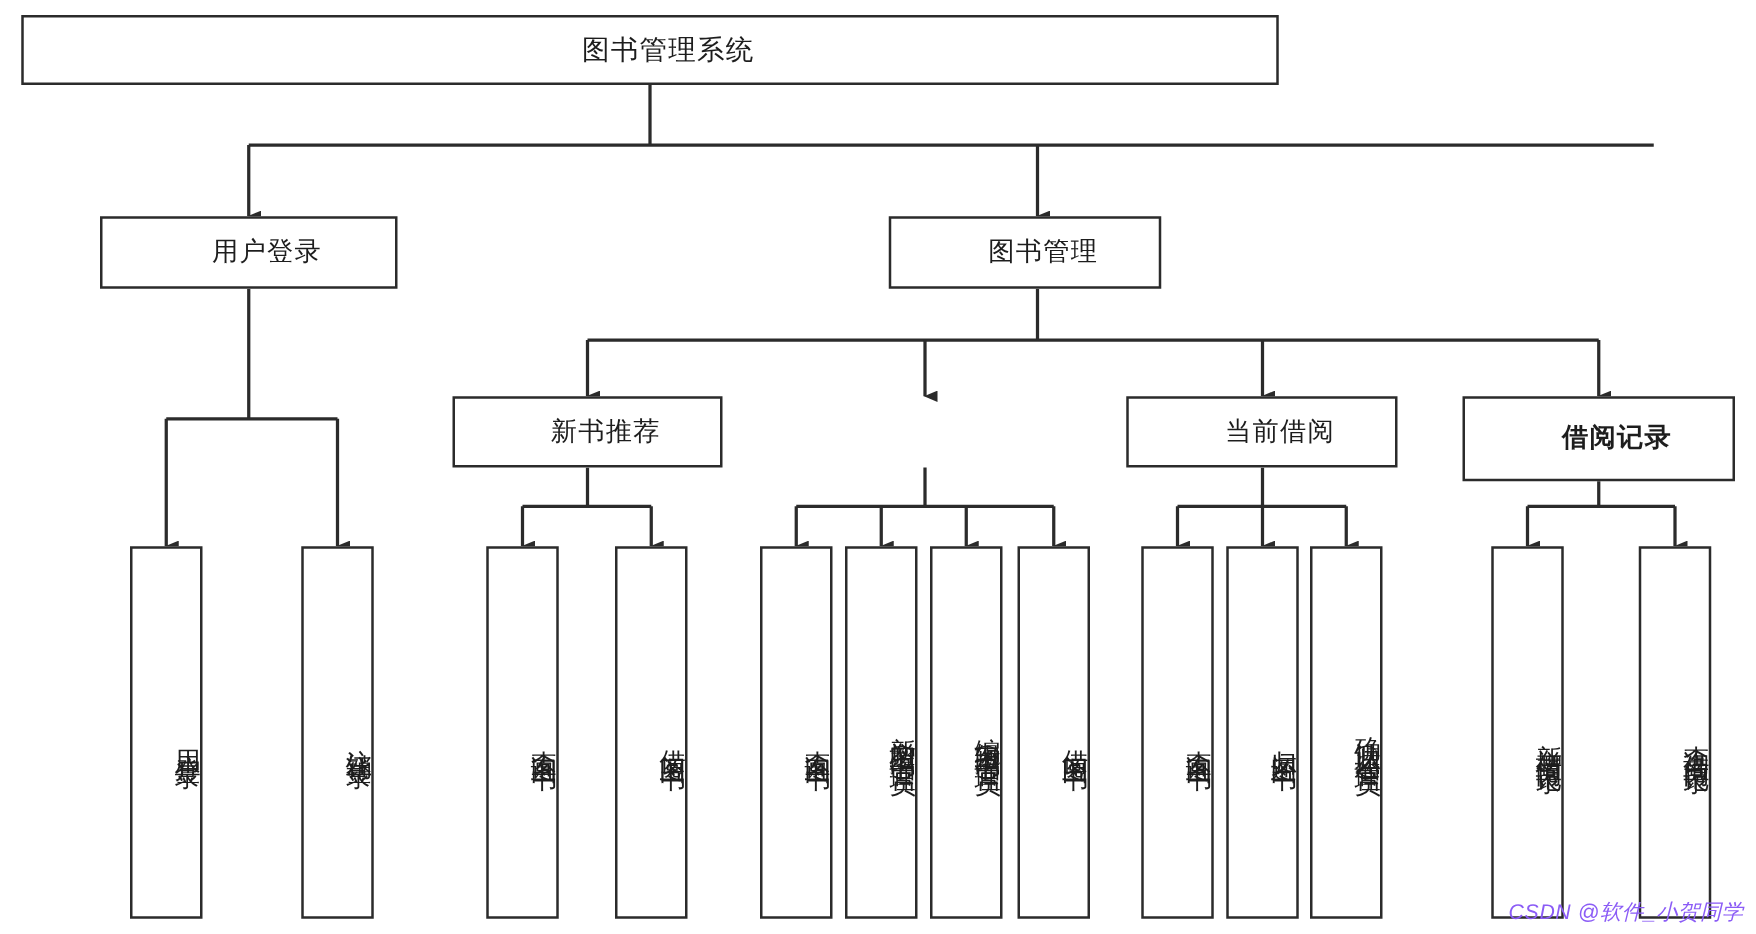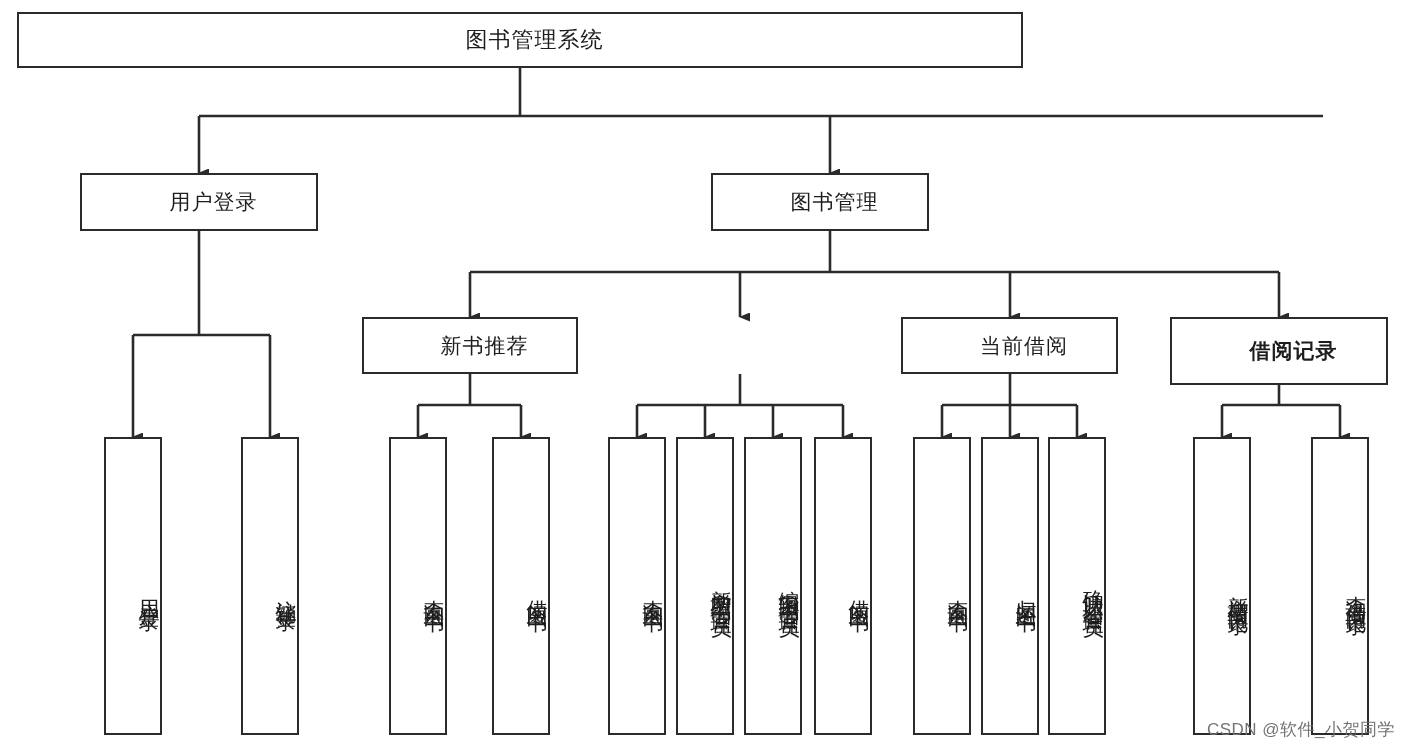--- a/index.html
+++ b/index.html
@@ -48,24 +48,25 @@
     line-height:1.05;
   }
   .node.root{
     font-size:22px;
   }
   .watermark{
     position:absolute;
     right:10px;
     bottom:6px;
     font-size:17px;
-    color:#737373;
+    color:#8b5cf6;
     letter-spacing:0.5px;
     user-select:none;
     white-space:nowrap;
+    font-style:italic;
   }
 </style>
 </head>
 <body>
 
 <div id="canvas">
 
   <svg class="wires" viewBox="0 0 1405 747" xmlns="http://www.w3.org/2000/svg">
     <defs>
       <marker id="arrow" markerWidth="9" markerHeight="11" refX="4.5" refY="10" orient="auto" markerUnits="userSpaceOnUse">

